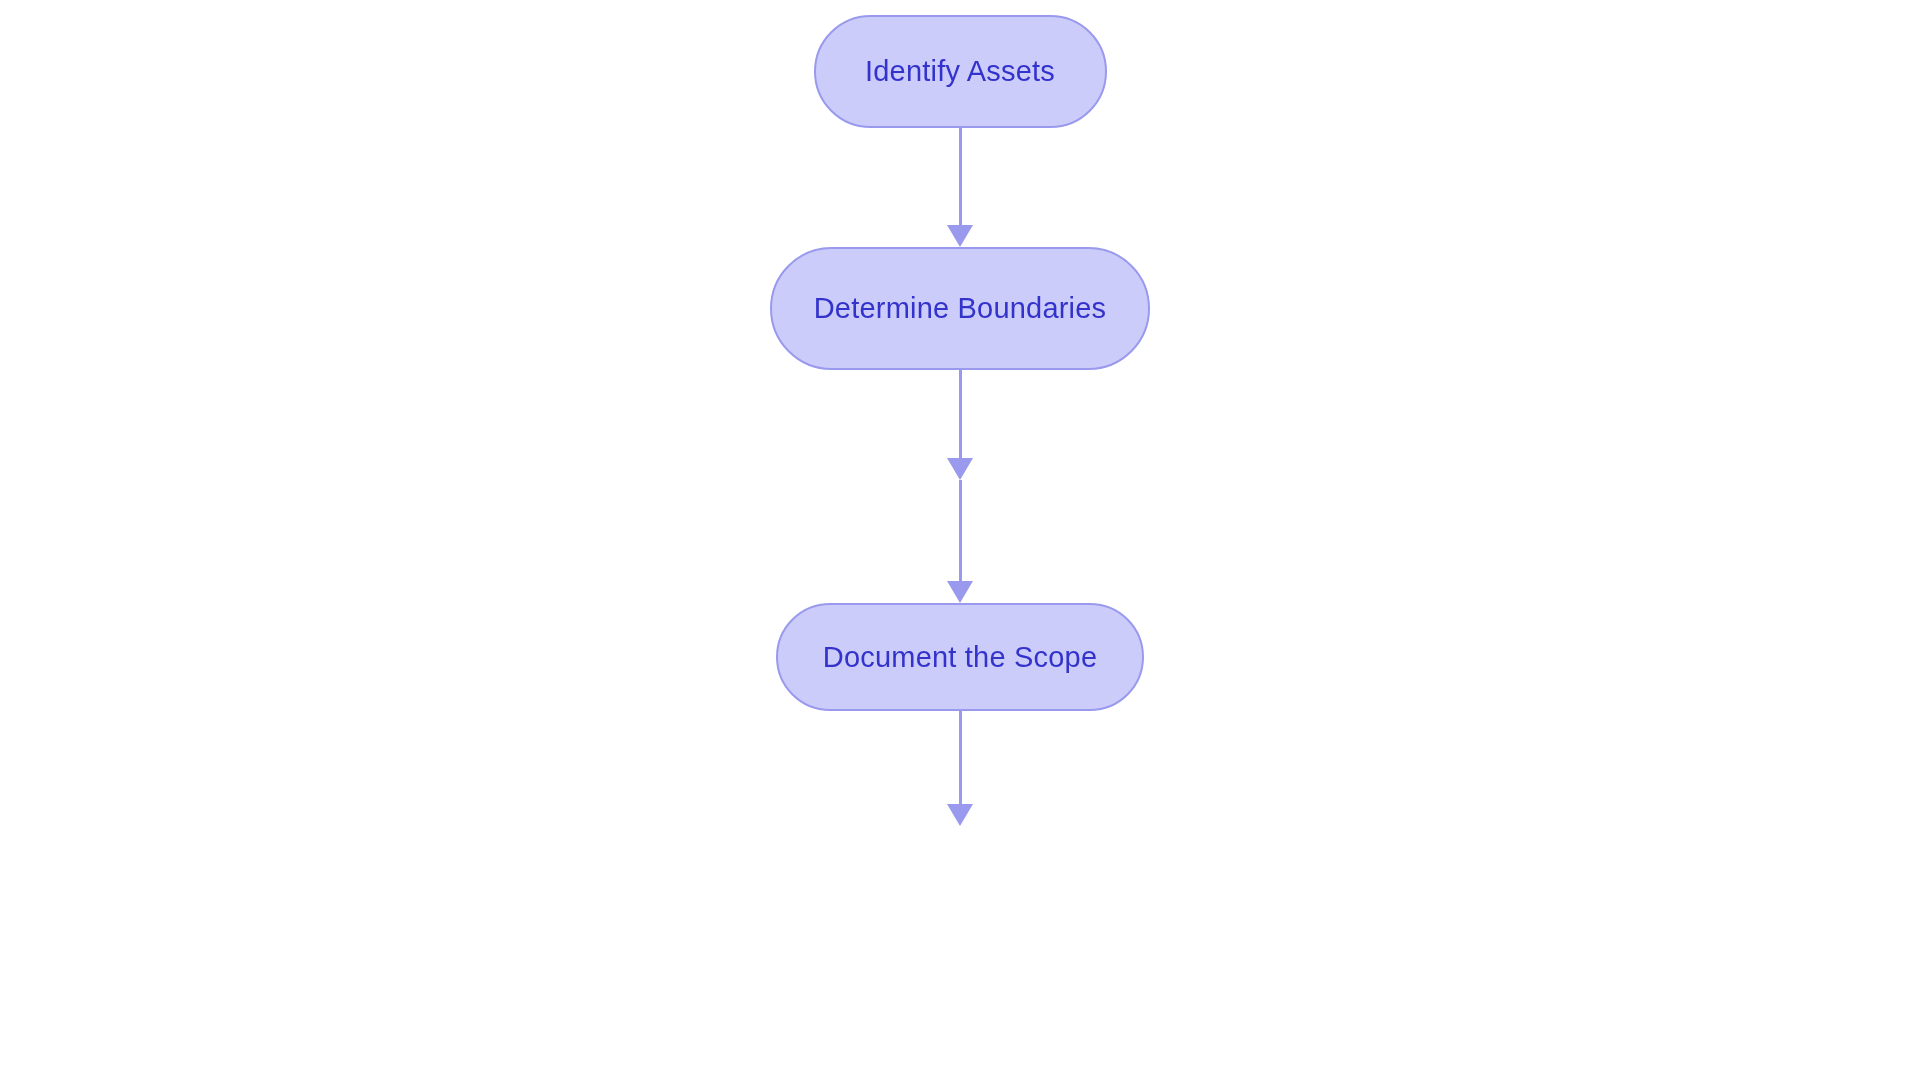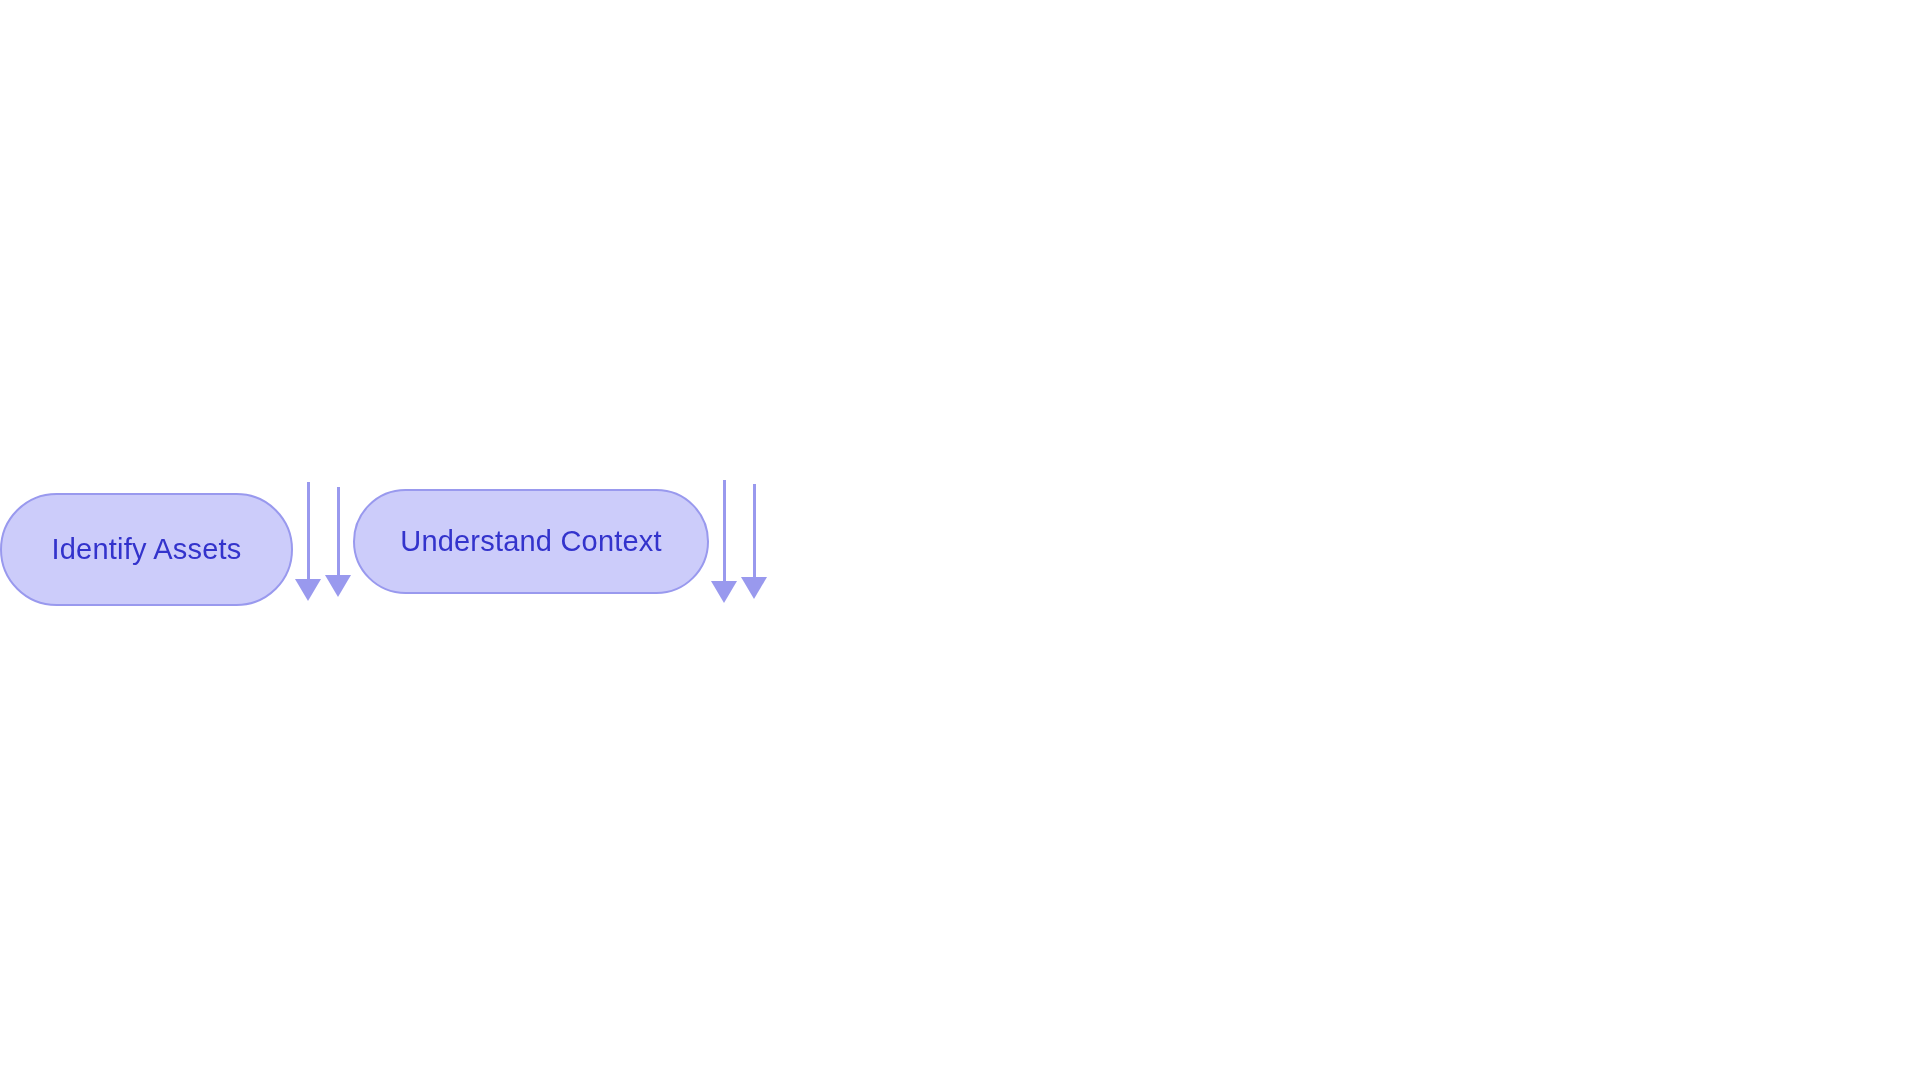--- a/index.html
+++ b/index.html
@@ -21,21 +21,21 @@
     background: #ffffff;
   }
 
   .flow-column {
     position: absolute;
     left: 0;
     top: 0;
     width: 1920px;
     height: 1083px;
     display: flex;
-    flex-direction: row;
+    flex-direction: column;
     align-items: center;
     text-align: right;
   }
 
   .flow-node {
     box-sizing: border-box;
     display: flex;
     align-items: center;
     justify-content: center;
     background: #ccccfa;
@@ -90,33 +90,34 @@
 <div id="flowchart-canvas">
   <div class="flow-column">
 
     <div class="flow-node node-1">Identify Assets</div>
 
     <div class="flow-connector conn-1">
       <div class="connector-line"></div>
       <div class="connector-arrowhead"></div>
     </div>
 
+    <div class="flow-node node-2">Determine Boundaries</div>
 
     <div class="flow-connector conn-2">
       <div class="connector-line"></div>
       <div class="connector-arrowhead"></div>
     </div>
 
-    <div class="flow-node node-3">Understand Context</div>
 
     <div class="flow-connector conn-3">
       <div class="connector-line"></div>
       <div class="connector-arrowhead"></div>
     </div>
 
+    <div class="flow-node node-4">Document the Scope</div>
 
     <div class="flow-connector conn-4">
       <div class="connector-line"></div>
       <div class="connector-arrowhead"></div>
     </div>
 
 
   </div>
 </div>
 

